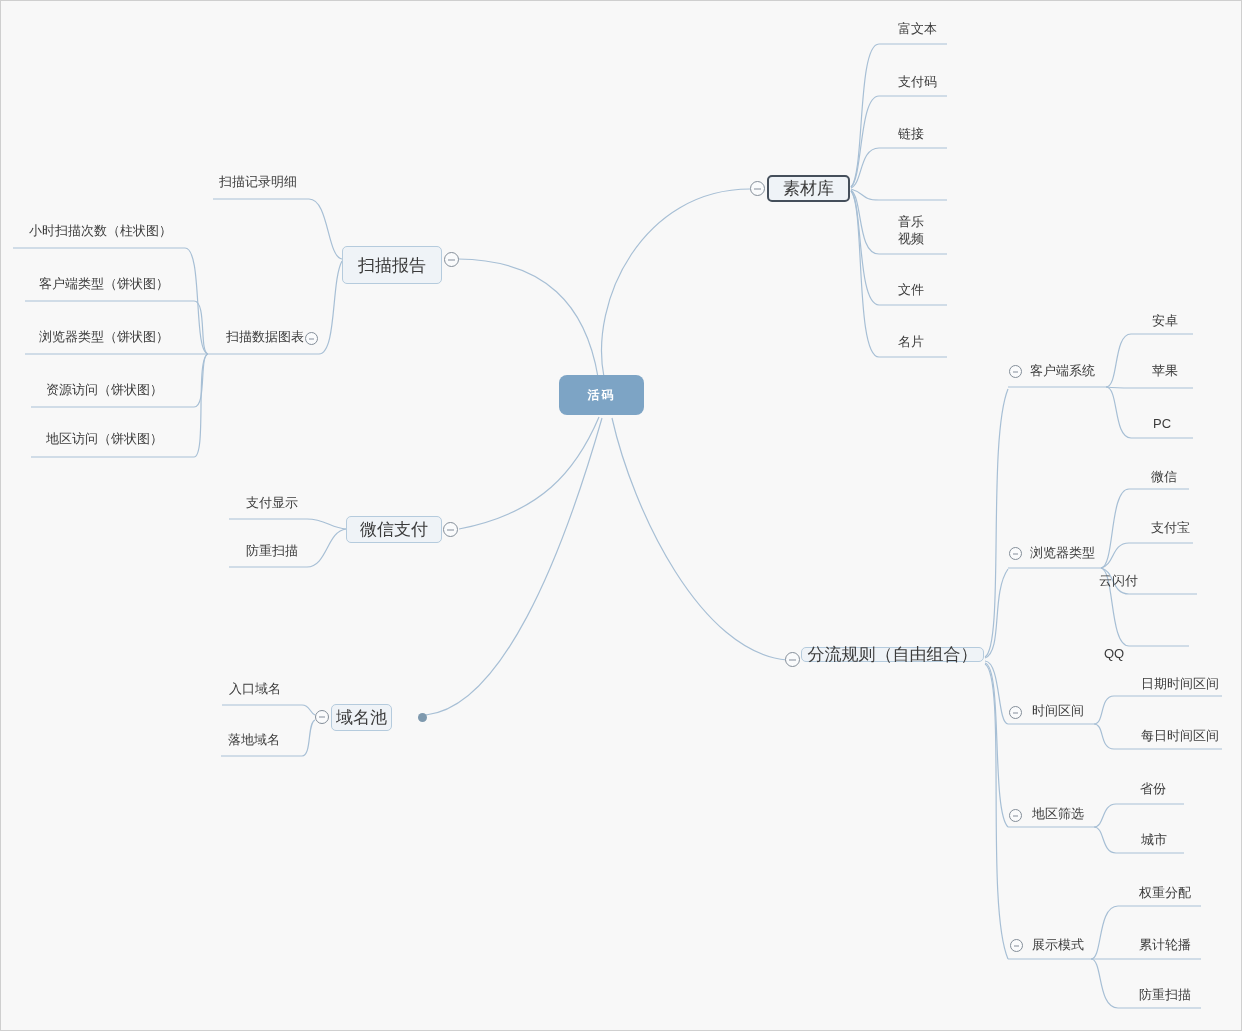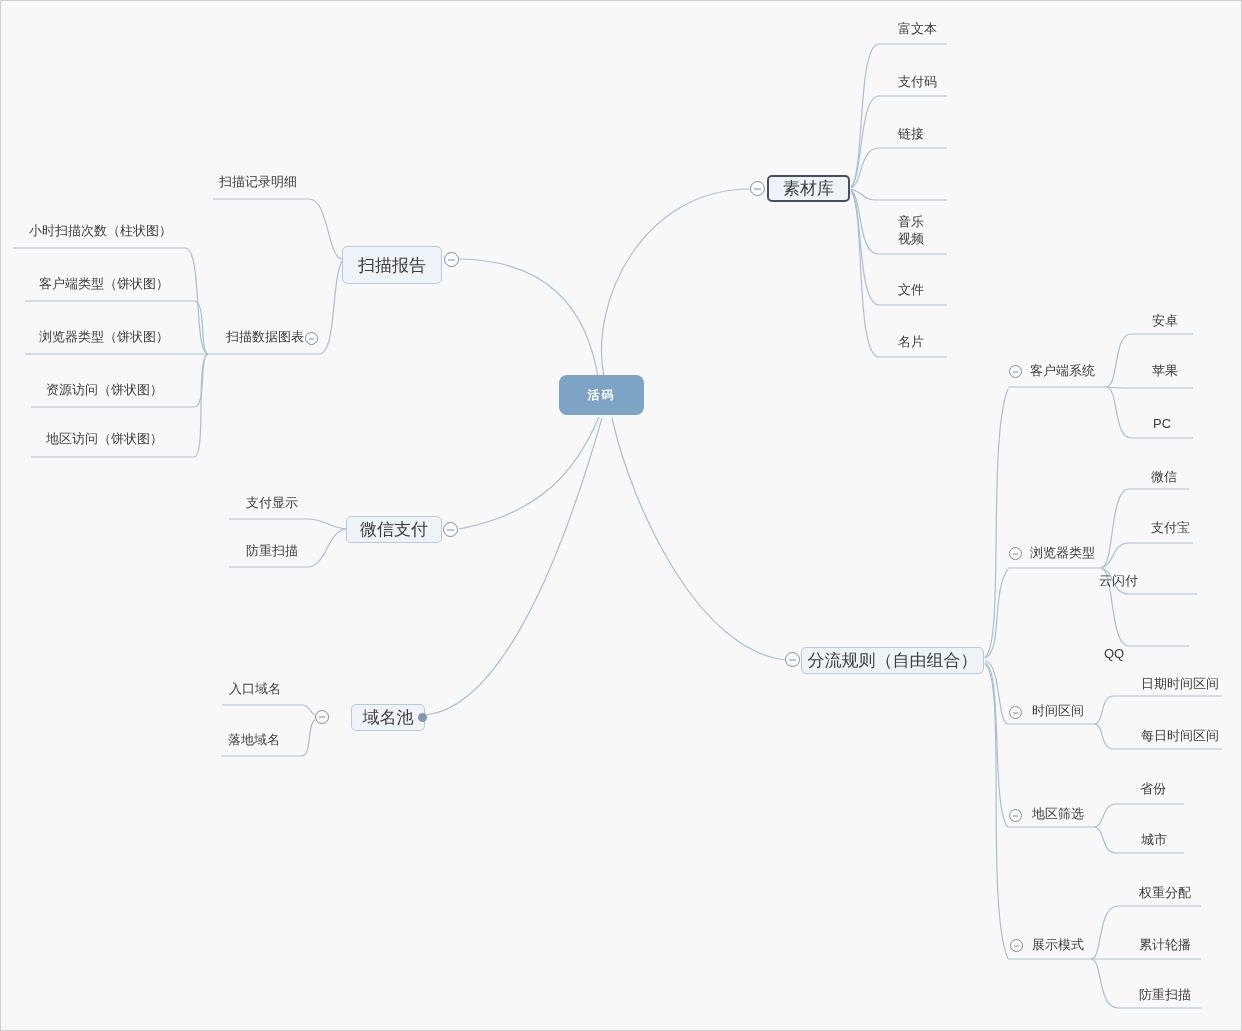--- a/index.html
+++ b/index.html
@@ -172,27 +172,27 @@
   <div class="leaf" style="left:38px;top:336px;">浏览器类型（饼状图）</div>
   <div class="leaf" style="left:45px;top:389px;">资源访问（饼状图）</div>
   <div class="leaf" style="left:45px;top:438px;">地区访问（饼状图）</div>
 
   <div class="box" style="left:345px;top:515px;width:96px;height:27px;">微信支付</div>
   <div class="minus" style="left:442px;top:521px;"></div>
   <div class="leaf" style="left:245px;top:502px;">支付显示</div>
   <div class="leaf" style="left:245px;top:550px;">防重扫描</div>
 
   <div class="minus" style="left:314px;top:709px;width:14px;height:14px;"></div>
-  <div class="box" style="left:350px;top:703px;width:74px;height:27px;">域名池</div>
+  <div class="box" style="left:330px;top:703px;width:61px;height:27px;">域名池</div>
   <div class="conn-dot" style="left:417px;top:712px;"></div>
   <div class="leaf" style="left:228px;top:688px;">入口域名</div>
   <div class="leaf" style="left:227px;top:739px;">落地域名</div>
 
   <div class="minus" style="left:784px;top:651px;"></div>
-  <div class="box" style="left:800px;top:646px;width:183px;height:27px;">分流规则（自由组合）</div>
+  <div class="box" style="left:800px;top:646px;width:183px;height:15px;">分流规则（自由组合）</div>
 
   <div class="minus small" style="left:1008px;top:364px;"></div>
   <div class="leaf" style="left:1029px;top:370px;">客户端系统</div>
   <div class="leaf" style="left:1151px;top:320px;">安卓</div>
   <div class="leaf" style="left:1151px;top:370px;">苹果</div>
   <div class="leaf" style="left:1152px;top:422px;">PC</div>
 
   <div class="minus small" style="left:1008px;top:546px;"></div>
   <div class="leaf" style="left:1029px;top:552px;">浏览器类型</div>
   <div class="leaf" style="left:1150px;top:476px;">微信</div>

